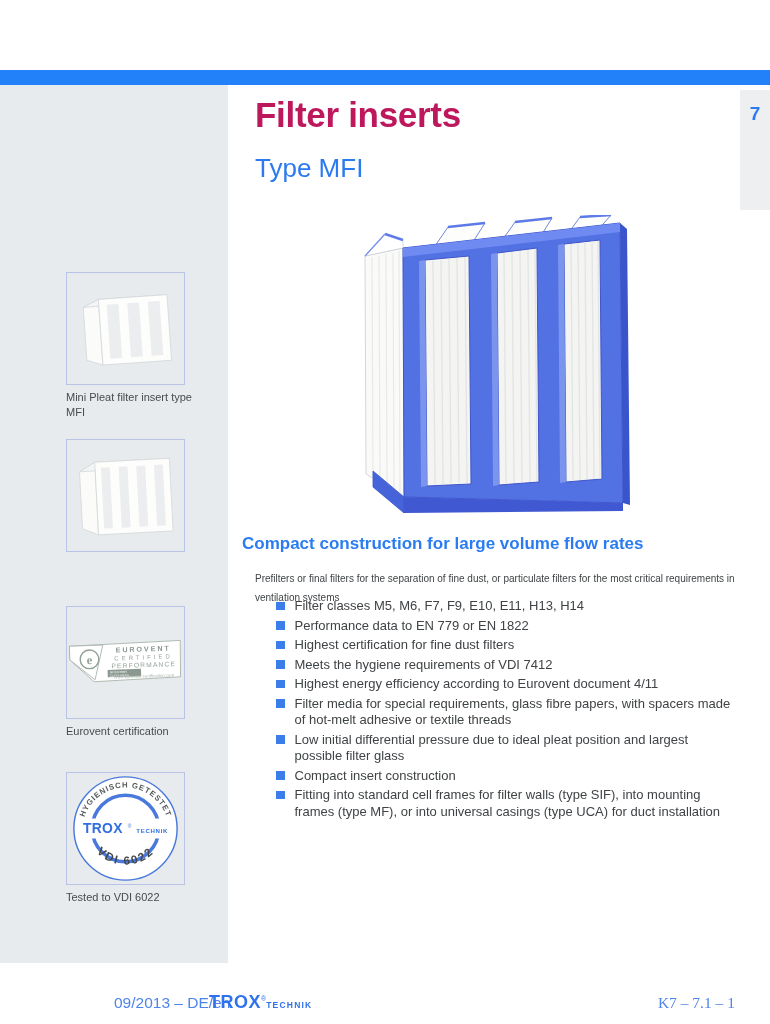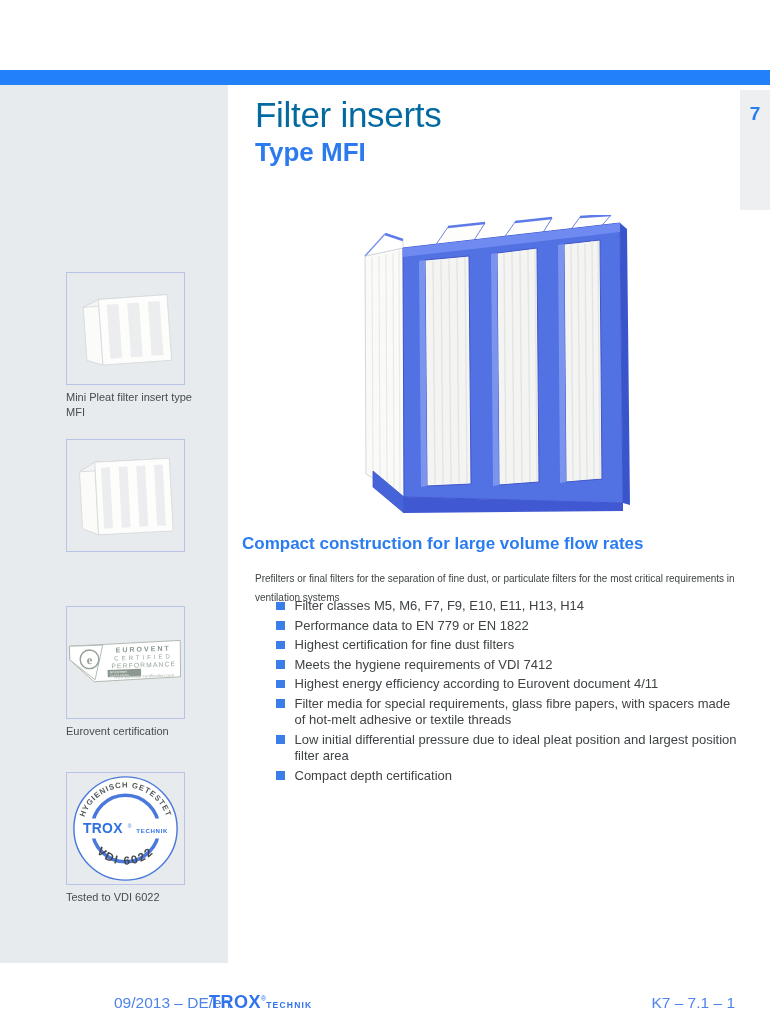--- a/index.html
+++ b/index.html
@@ -4,36 +4,36 @@
 <style>
   html,body{margin:0;padding:0;background:#fff;}
   .page{position:relative;width:770px;height:1024px;background:#ffffff;overflow:hidden;
         font-family:"Liberation Sans", sans-serif;color:#3f4345;}
   .topbar{position:absolute;left:0;top:70px;width:770px;height:15px;background:#2280f8;}
   .sidebar{position:absolute;left:0;top:85px;width:228px;height:878px;background:#e8ebed;}
   .side-tab{position:absolute;left:740px;top:90px;width:30px;height:120px;background:#edeff1;}
   .side-tab .num{display:block;text-align:center;margin-top:13px;color:#2b7cf2;
         font-size:19px;font-weight:bold;}
   .titleblock{position:absolute;left:255px;top:96px;}
-  .doc-title{margin:0;color:#0369a1;font-size:35px;line-height:38px;font-weight:400;letter-spacing:-0.3px;}
-  .doc-subtitle{margin:4px 0 0 0;color:#2b7af0;font-size:26px;line-height:29px;font-weight:700;}
+  .doc-title{margin:0;color:#be185d;font-size:35px;line-height:38px;font-weight:700;letter-spacing:-0.3px;}
+  .doc-subtitle{margin:20px 0 0 0;color:#2b7af0;font-size:26px;line-height:29px;font-weight:400;}
   .fig{position:absolute;left:66px;width:130px;}
   .figbox{width:119px;height:113px;border:1px solid #b9c3e6;box-sizing:border-box;
         display:flex;align-items:center;justify-content:center;}
   .figcap{margin-top:5px;font-size:11px;line-height:14.5px;color:#474b4d;width:128px;}
   .product{position:absolute;left:345px;top:215px;width:320px;height:300px;}
   .section-heading{position:absolute;left:242px;top:534px;margin:0;color:#2b7cf0;
         font-size:17px;font-weight:bold;line-height:20px;}
   .intro{position:absolute;left:255px;top:560px;width:484px;font-size:10px;line-height:18.5px;color:#3f4345;}
   .feature-list{position:absolute;left:276px;top:598px;width:462px;margin:0;padding:0;list-style:none;}
   .feature-list li{display:flex;margin:0 0 3px 0;font-size:13px;}
   .sq{flex:0 0 8.5px;width:8.5px;height:8.5px;background:#3c7ee9;margin:3.5px 10px 0 0;}
   .li-text{line-height:16.5px;color:#3f4345;}
   .footer-issue{position:absolute;left:66px;top:994px;font-size:15.5px;color:#4d84ea;margin-left:48px;}
-  .footer-code{position:absolute;right:35px;top:994px;font-size:15.5px;color:#4d84ea;}
+  .footer-code{position:absolute;right:35px;top:994px;font-size:15.5px;color:#4d84ea;font-family:Liberation Serif, serif;}
   .footer-logo{position:absolute;left:209px;top:992px;color:#2f72ee;white-space:nowrap;}
   .footer-logo .trox{font-size:18px;font-weight:bold;letter-spacing:0.5px;}
   .footer-logo .reg{font-size:7px;vertical-align:7px;}
   .footer-logo .technik{font-size:8.5px;font-weight:bold;letter-spacing:1.2px;}
 </style>
 </head>
 <body>
 
 <div class="page">
 
@@ -209,25 +209,29 @@
     <li>
         <span class="sq"></span>
         <span class="li-text">Highest energy efficiency according to Eurovent document 4/11</span>
       </li>
     <li>
         <span class="sq"></span>
         <span class="li-text">Filter media for special requirements, glass fibre papers, with spacers made of hot-melt adhesive or textile threads</span>
       </li>
     <li>
         <span class="sq"></span>
-        <span class="li-text">Low initial differential pressure due to ideal pleat position and largest position filter area</span>
-      </li>
-    <li>
-        <span class="sq"></span>
-        <span class="li-text">Compact depth certification</span>
+        <span class="li-text">Low initial differential pressure due to ideal pleat position and largest possible filter glass</span>
+      </li>
+    <li>
+        <span class="sq"></span>
+        <span class="li-text">Compact insert construction</span>
+      </li>
+    <li>
+        <span class="sq"></span>
+        <span class="li-text">Fitting into standard cell frames for filter walls (type SIF), into mounting frames (type MF), or into universal casings (type UCA) for duct installation</span>
       </li>
   </ul>
 
   <div class="footer-issue">09/2013 – DE/en</div>
 
   <div class="footer-logo">
     <span class="trox">TROX</span><span class="reg">®</span><span class="technik">TECHNIK</span>
   </div>
 
   <div class="footer-code">K7 – 7.1 – 1</div>

